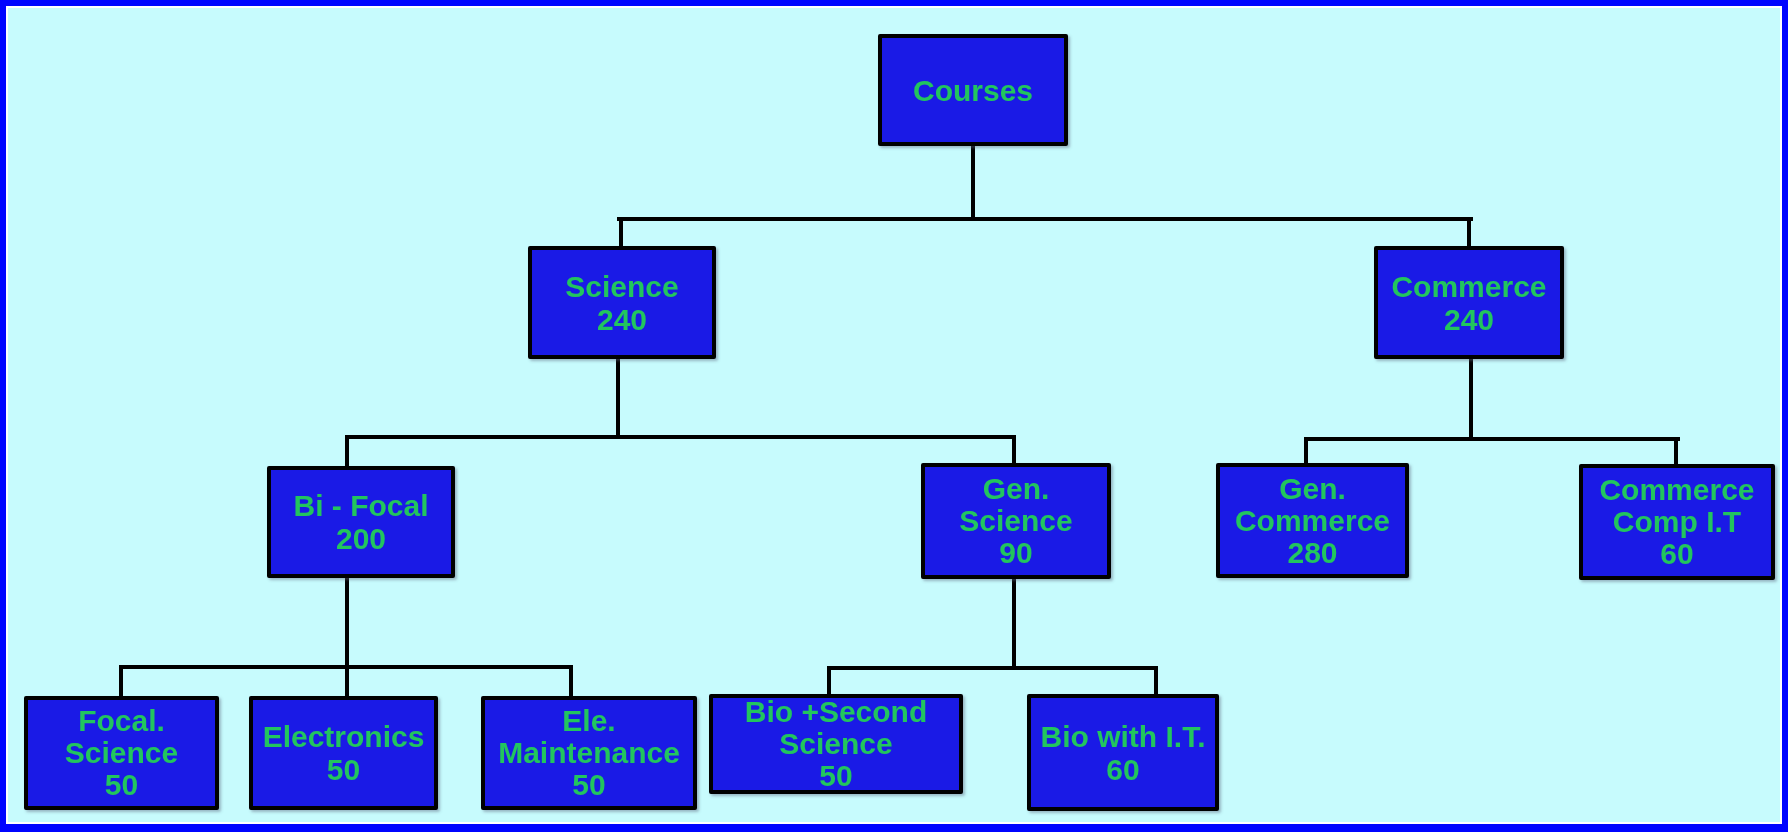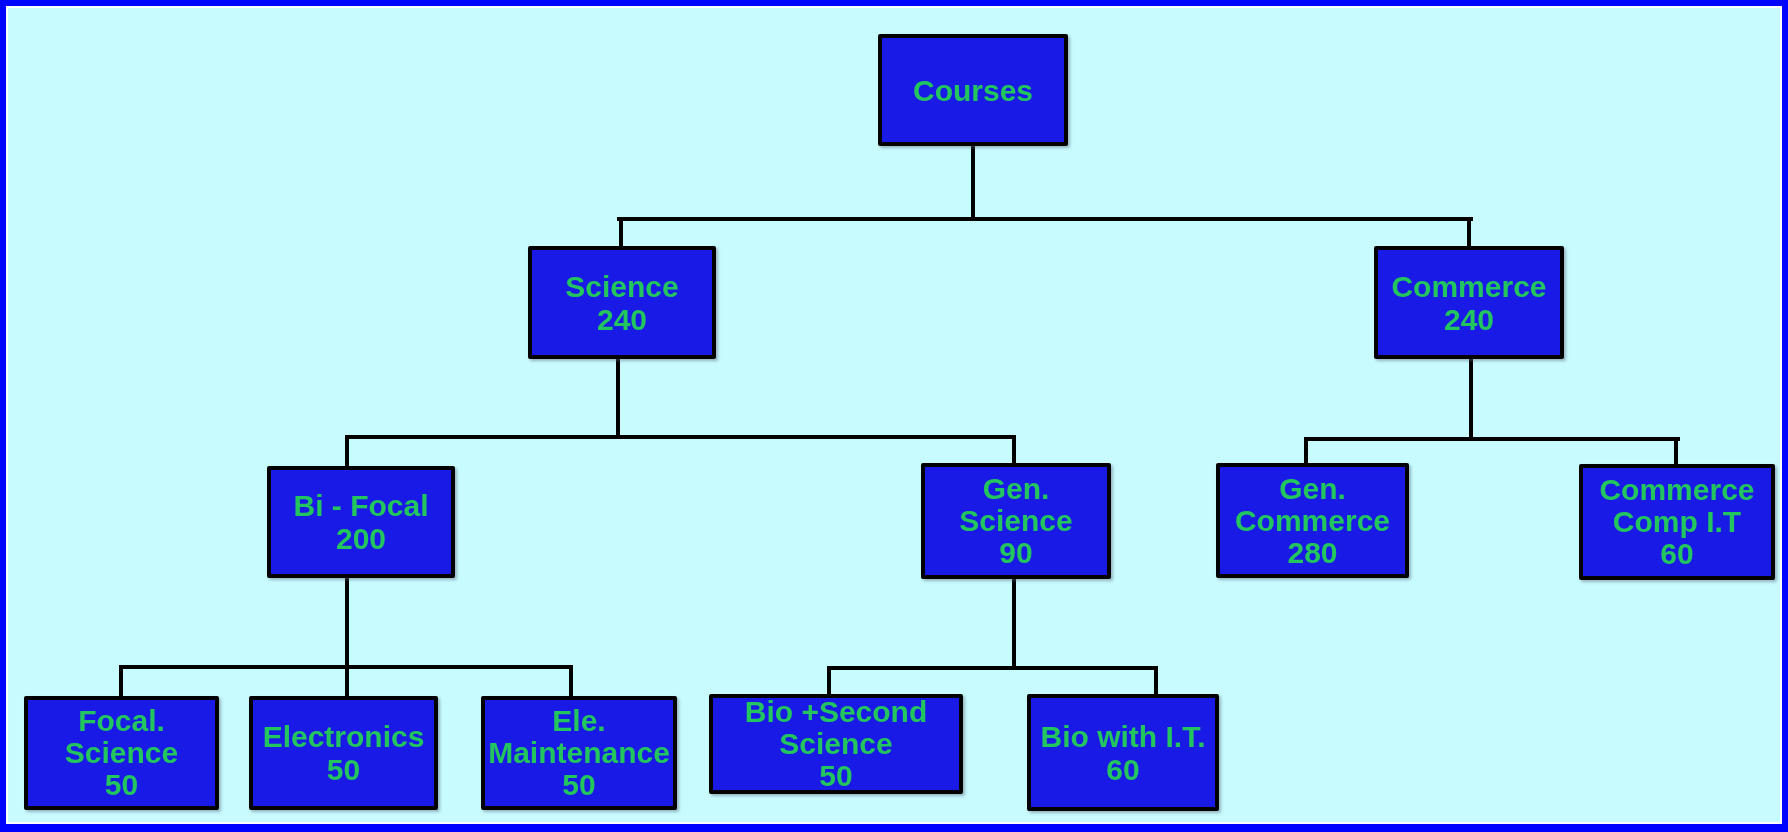--- a/index.html
+++ b/index.html
@@ -115,21 +115,21 @@
     <div class="node-line">Focal.</div>
     <div class="node-line">Science</div>
     <div class="node-line">50</div>
   </div>
 
   <div class="node" style="left:243px;top:690px;width:189px;height:114px">
     <div class="node-line">Electronics</div>
     <div class="node-line">50</div>
   </div>
 
-  <div class="node" style="left:475px;top:690px;width:196px;height:114px;line-height:32px">
+  <div class="node" style="left:475px;top:690px;width:216px;height:114px;line-height:32px">
     <div class="node-line">Ele.</div>
     <div class="node-line">Maintenance</div>
     <div class="node-line">50</div>
   </div>
 
   <div class="node" style="left:703px;top:688px;width:254px;height:100px;line-height:32px">
     <div class="node-line">Bio +Second</div>
     <div class="node-line">Science</div>
     <div class="node-line">50</div>
   </div>

